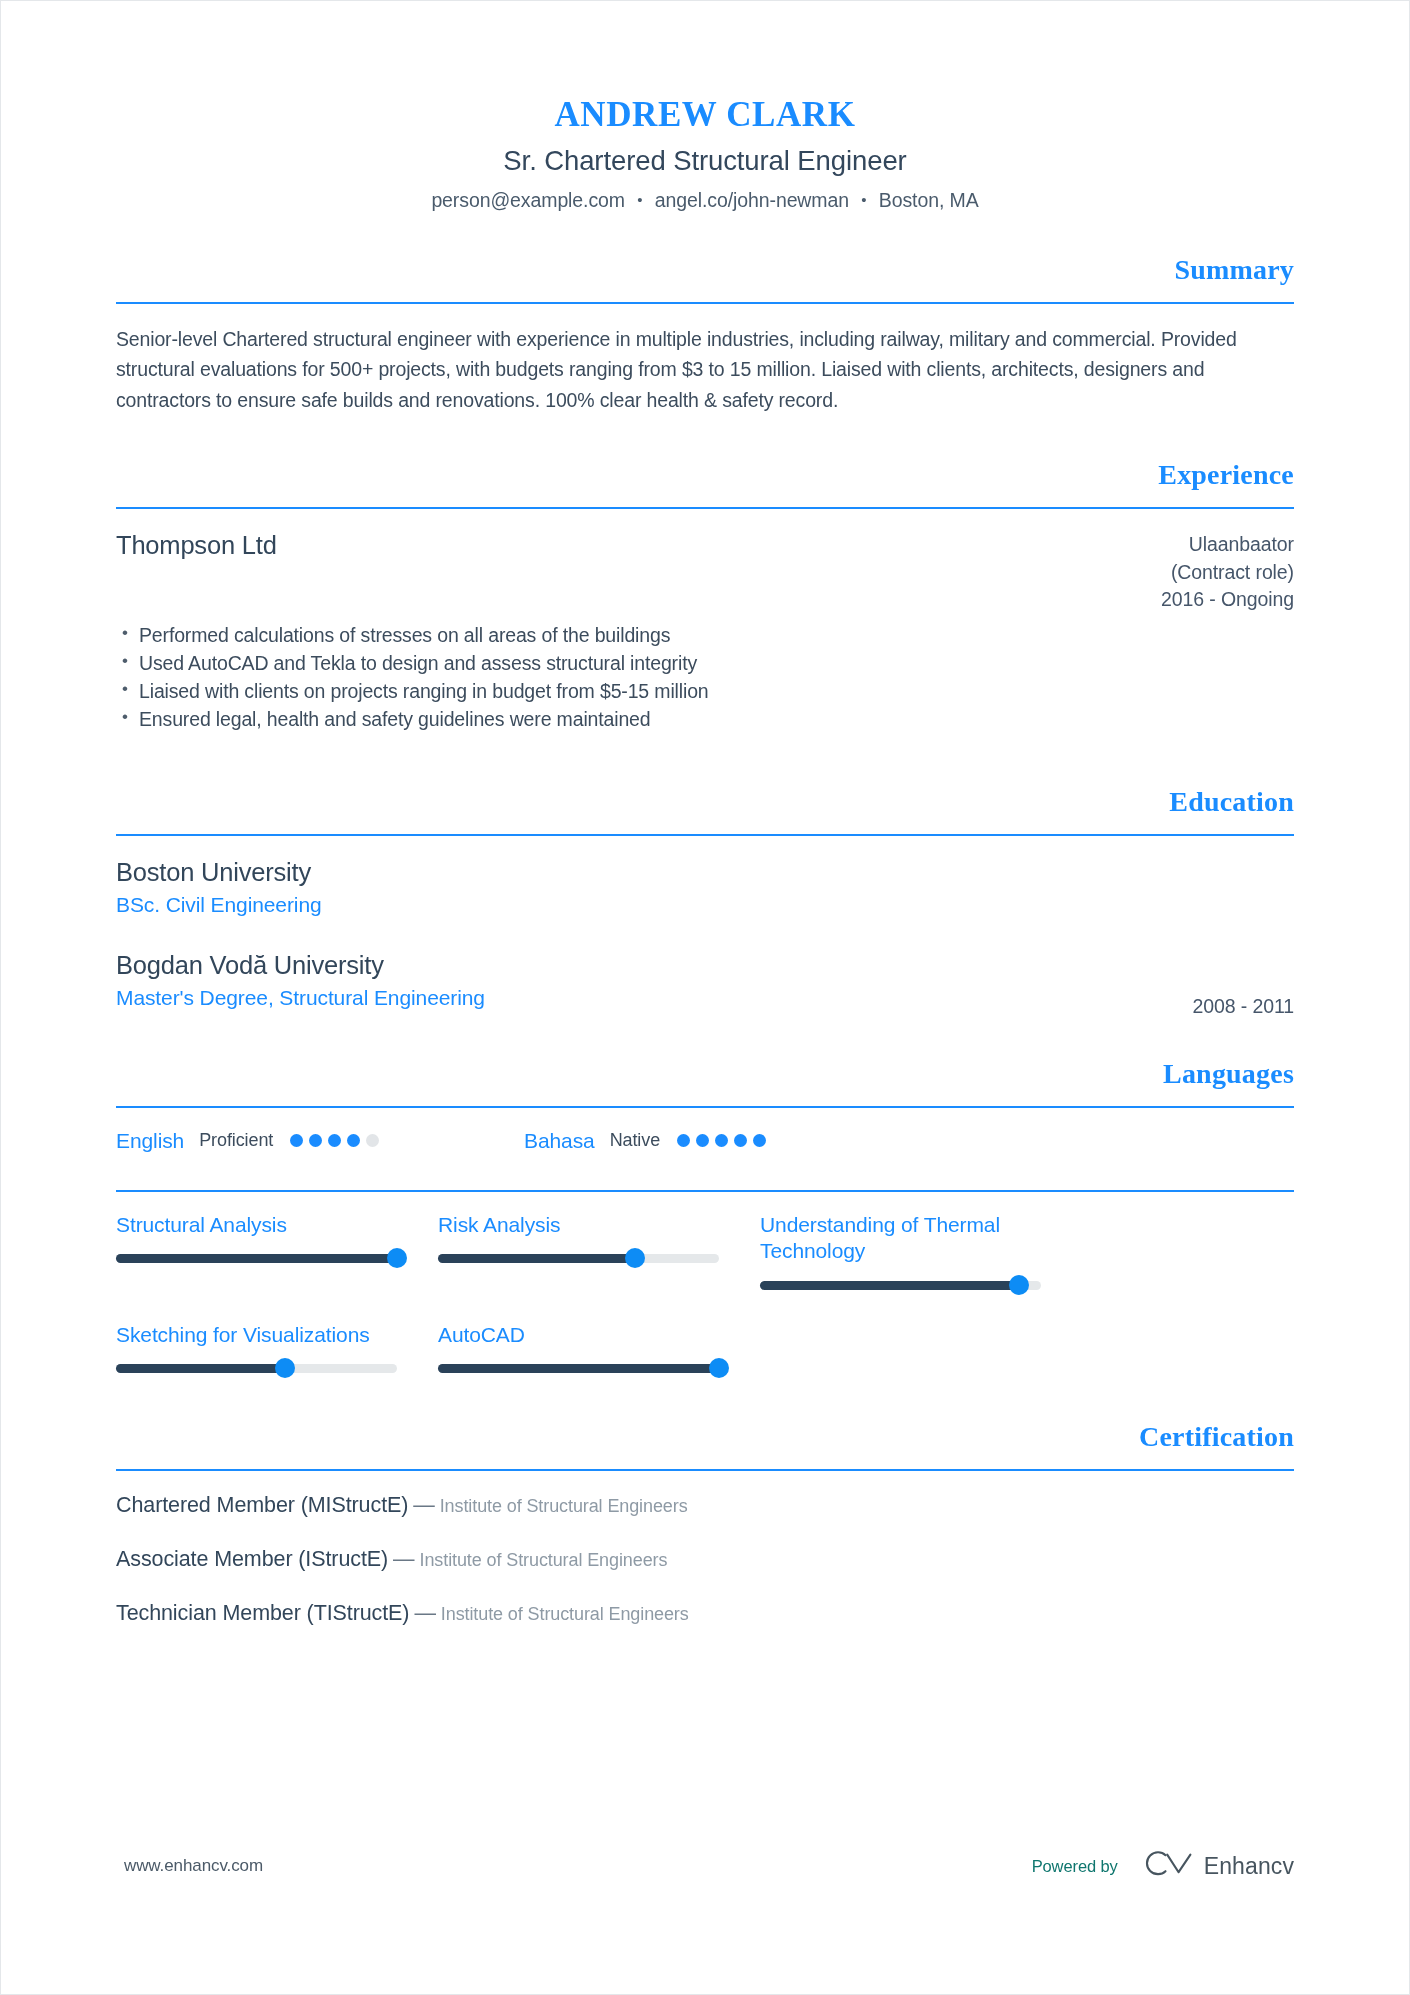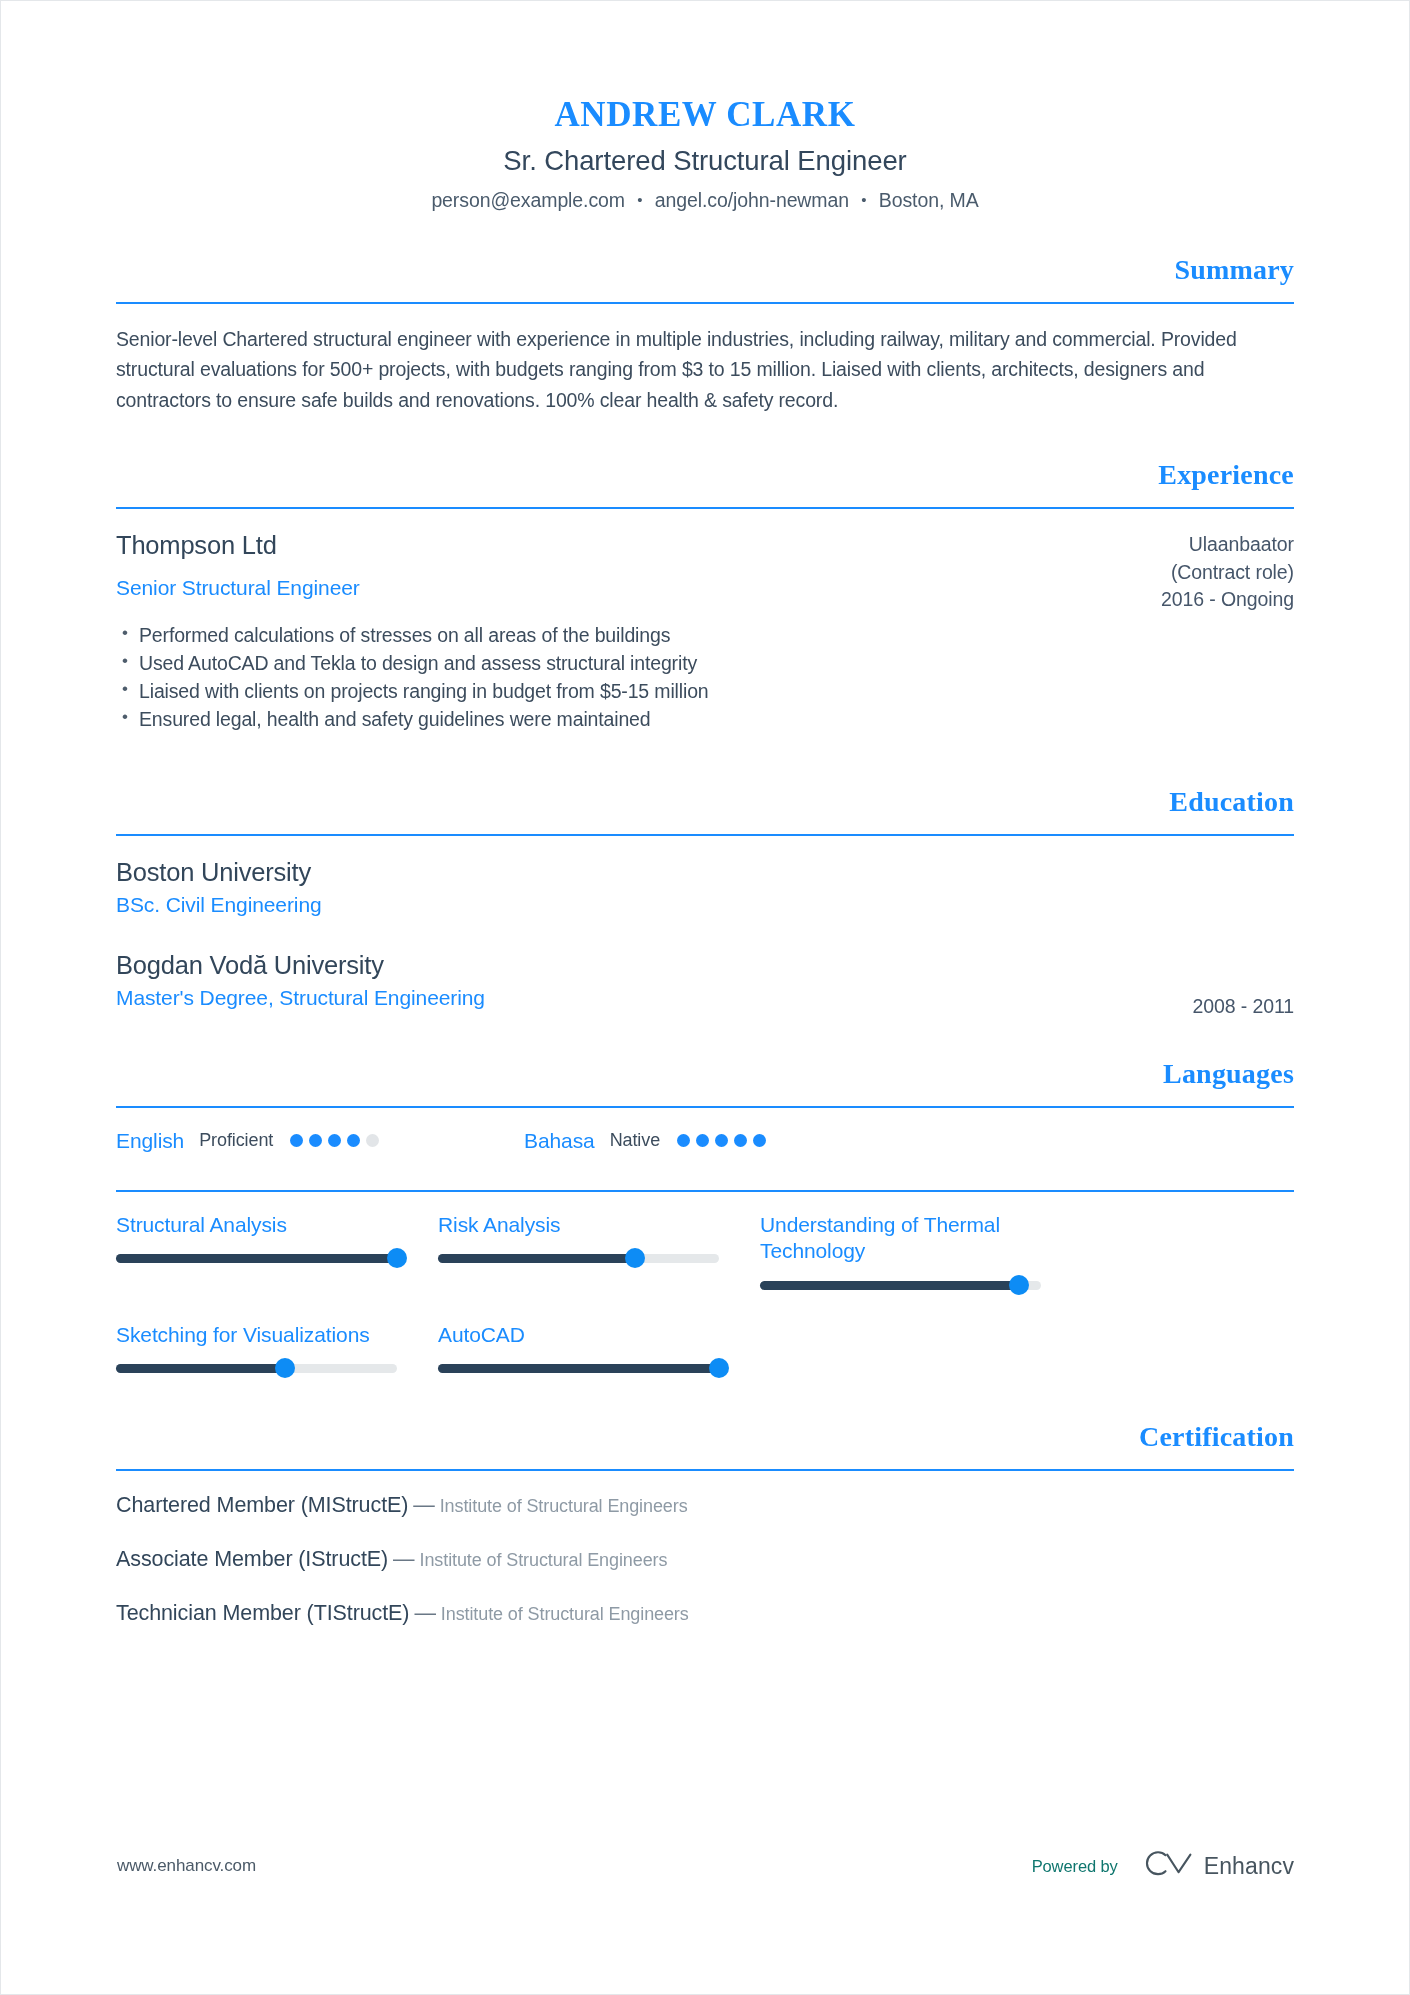--- a/index.html
+++ b/index.html
@@ -237,21 +237,21 @@
     padding: 0 5px;
   }
   .cert-issuer {
     font-size: 18px;
     color: #8e9aa5;
   }
 
   
   .footer {
     position: absolute;
-    left: 116px;
+    left: 123px;
     right: 115px;
     bottom: 113px;
     display: flex;
     align-items: center;
     justify-content: space-between;
   }
   .footer-url {
     font-size: 17px;
     color: #4b5a68;
     letter-spacing: -0.1px;
@@ -298,21 +298,20 @@
     </div>
   </div>
 
   <div class="section" style="margin-top:44px;">
     <div class="section-title">Experience</div>
     <div class="section-rule"></div>
     <div class="section-body" style="padding-top:22px;">
       <div class="entry">
         <div class="entry-left">
           <div class="org-name">Thompson Ltd</div>
-          <div class="job-title">Senior Structural Engineer</div>
         </div>
         <div class="entry-right">
           <div class="meta-line">Ulaanbaator</div>
           <div class="meta-line">(Contract role)</div>
           <div class="meta-line" style="">2016 - Ongoing</div>
         </div>
       </div>
       <ul class="bullets">
         <li>Performed calculations of stresses on all areas of the buildings</li>
         <li>Used AutoCAD and Tekla to design and assess structural integrity</li>

